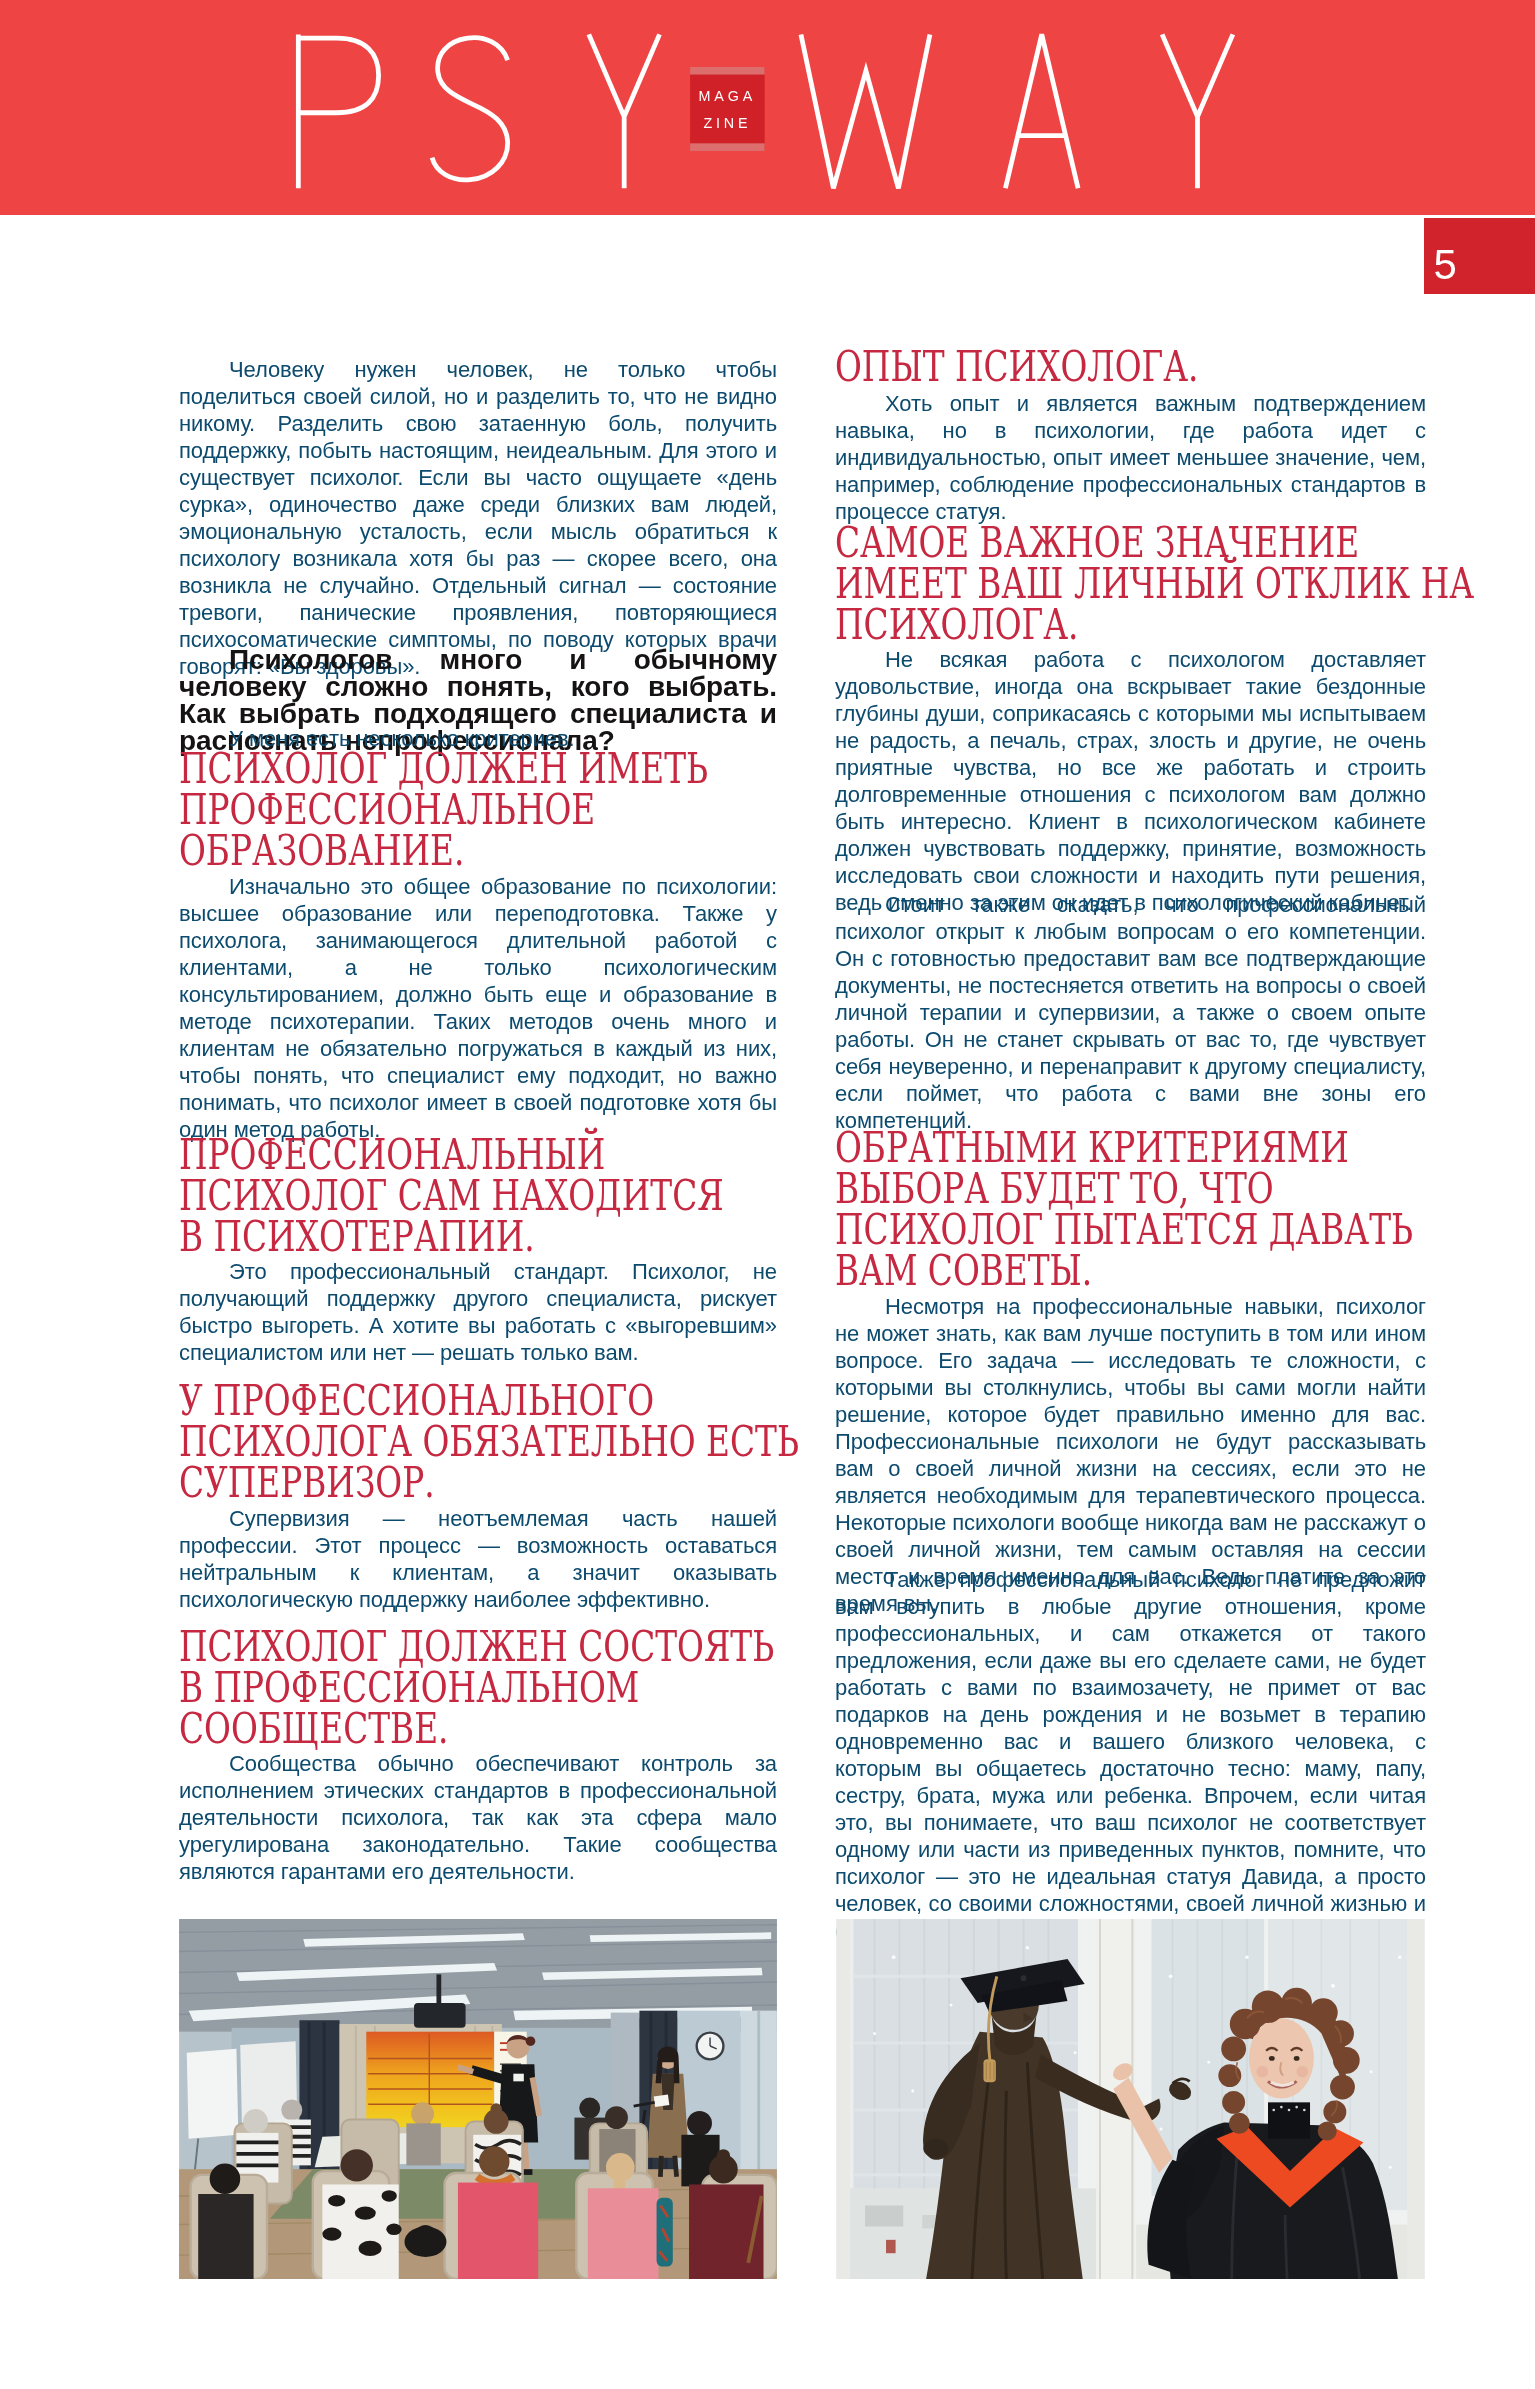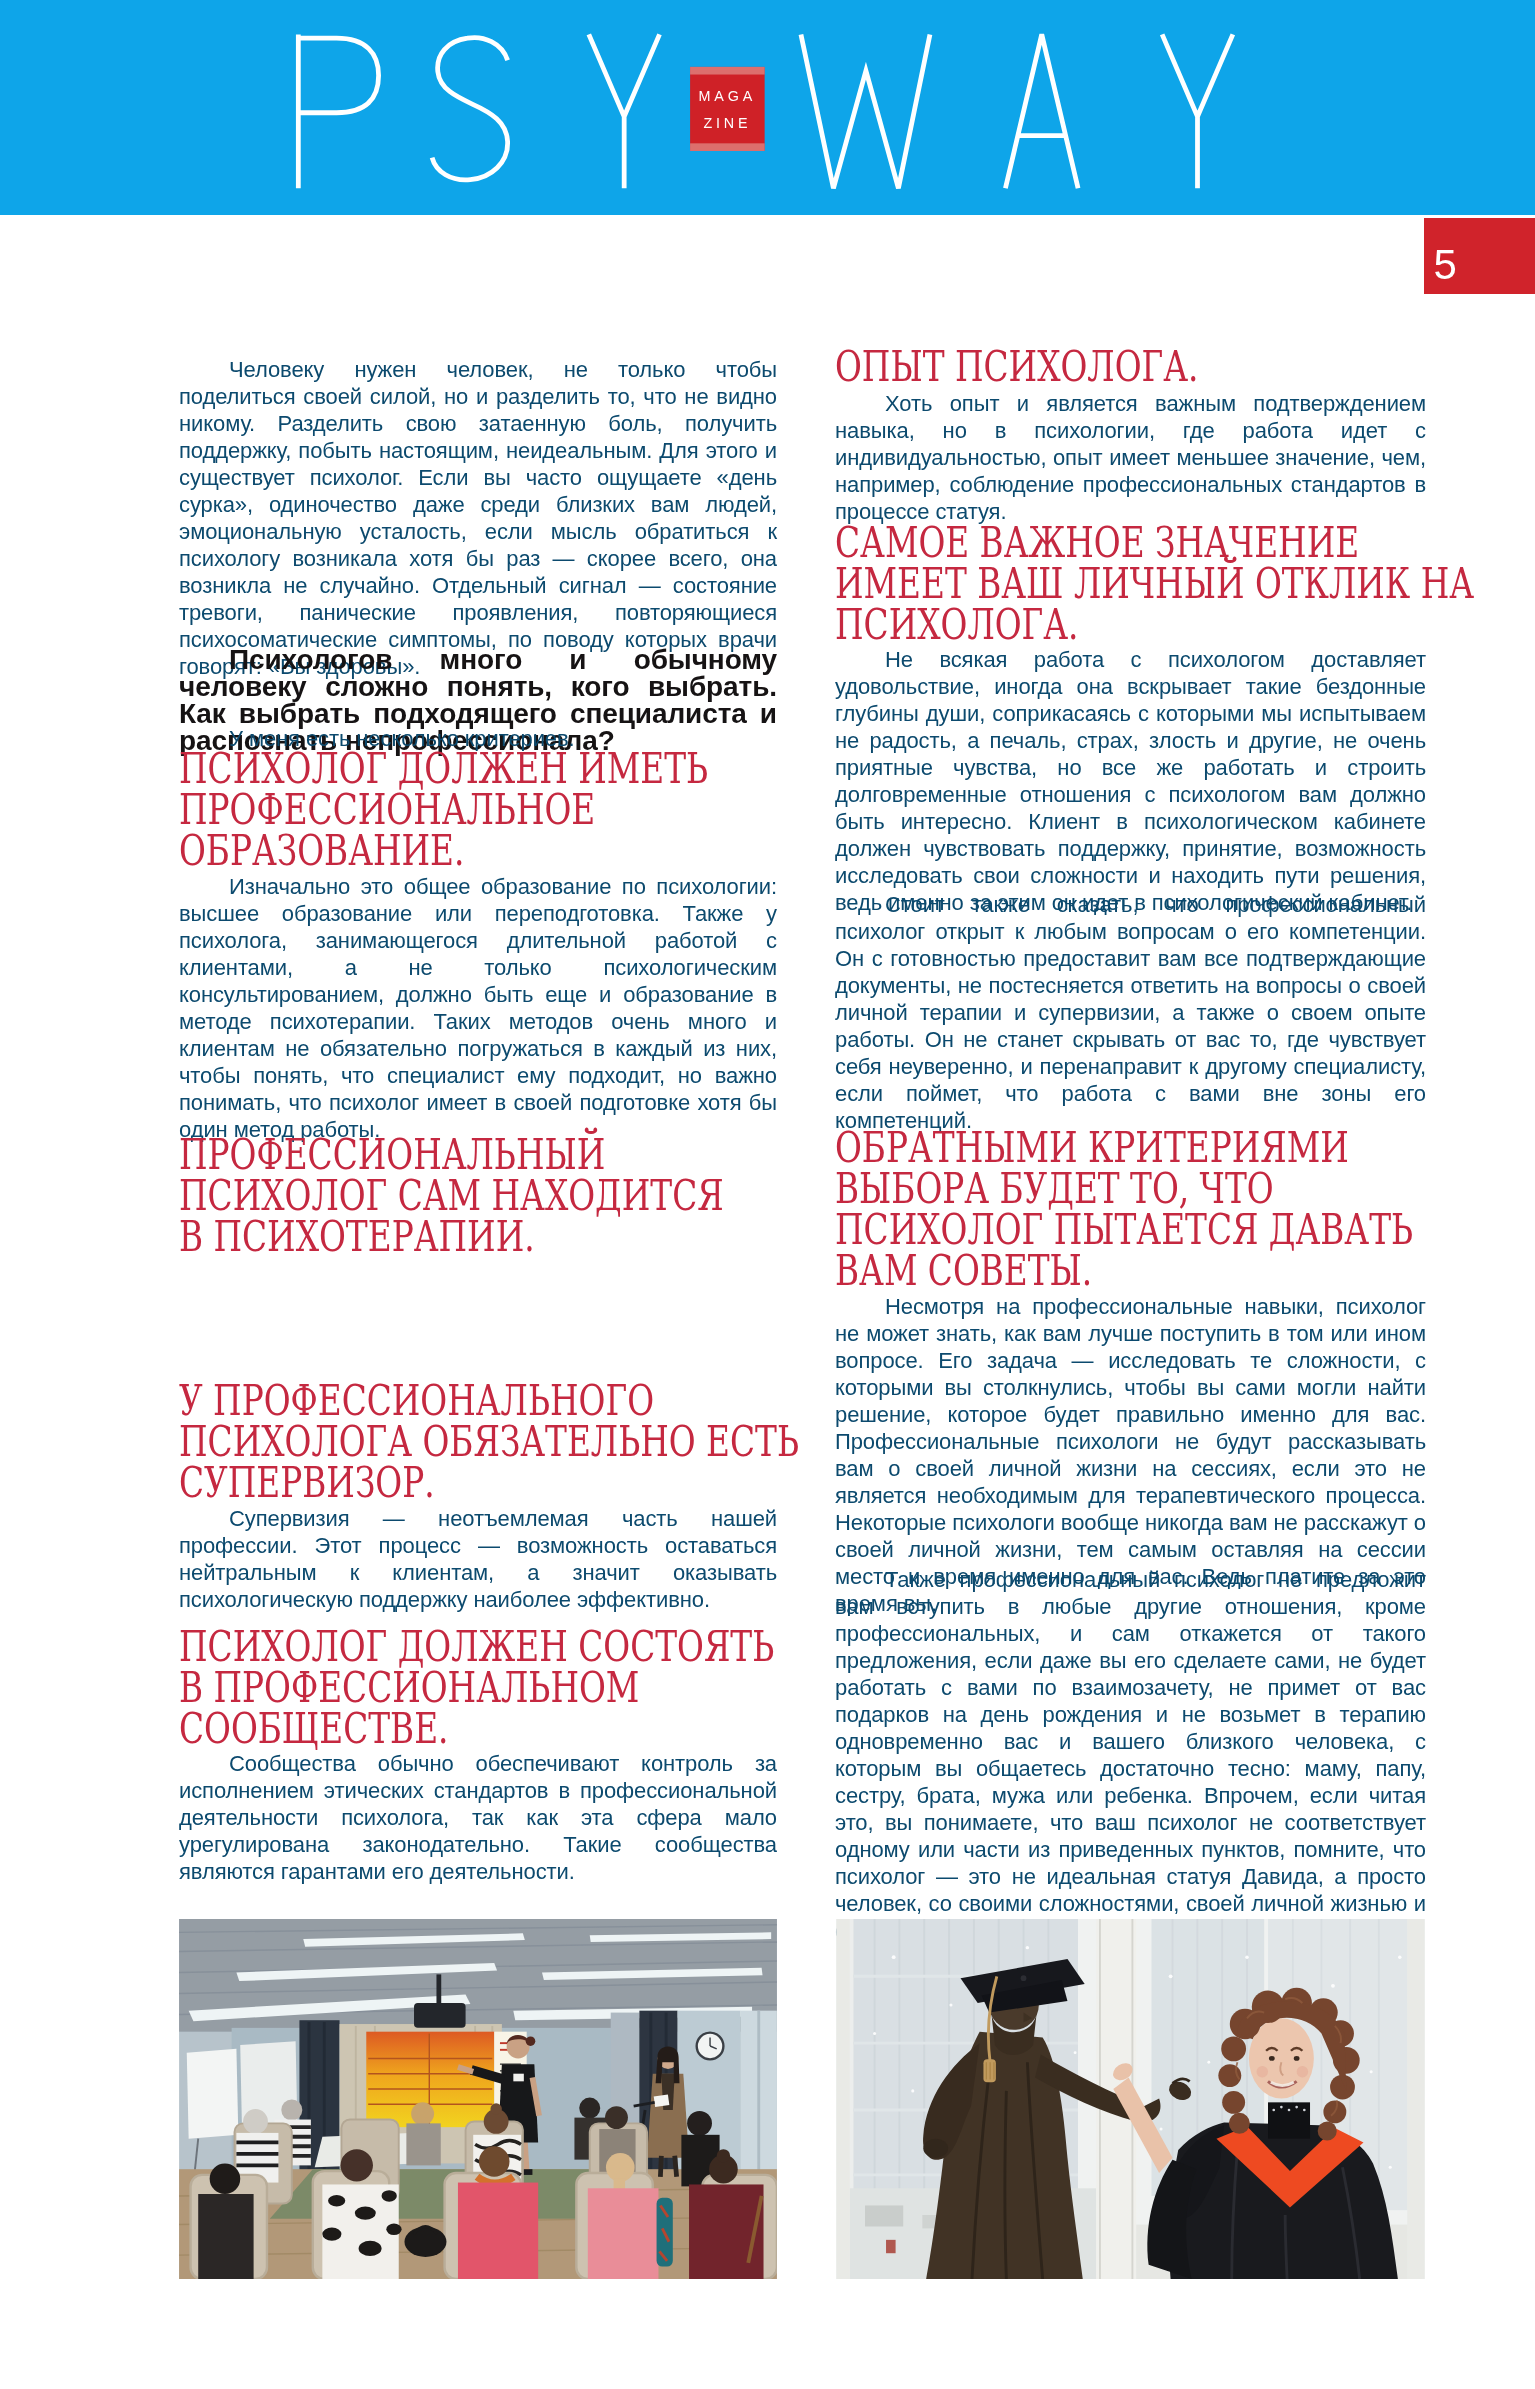--- a/index.html
+++ b/index.html
@@ -1,19 +1,19 @@
 <!DOCTYPE html>
 <html lang="ru"><head>
 <meta charset="utf-8">
 <style>
   html,body{margin:0;padding:0;background:#ffffff;}
   #page{position:relative;width:1535px;height:2390px;background:#ffffff;overflow:hidden;
         font-family:"Liberation Sans",sans-serif;}
   
-  .band{position:absolute;left:0;top:0;width:1535px;height:215px;background:#0ea5e9;}
+  .band{position:absolute;left:0;top:0;width:1535px;height:215px;background:#ef4444;}
   .logo-svg{position:absolute;left:0;top:0;width:1535px;height:215px;}
   .sr{position:absolute;width:1px;height:1px;overflow:hidden;clip:rect(0 0 0 0);white-space:nowrap;}
   .page-badge{position:absolute;left:1424px;top:218px;width:111px;height:76px;background:#d0232b;}
   .page-badge span{display:block;color:#ffffff;font-size:42px;line-height:94px;padding-left:9.6px;
         font-family:"Liberation Sans",sans-serif;}
   
   .blk{position:absolute;}
   .col-l{left:179px;width:598px;}
   .col-r{left:835px;width:591px;}
   .body-p{font-size:22px;line-height:27px;color:#0c4a6e;text-align:justify;text-indent:50px;
@@ -73,20 +73,21 @@
     <div>ПРОФЕССИОНАЛЬНОЕ</div>
     <div>ОБРАЗОВАНИЕ.</div>
   </div>
   <div class="blk col-l body-p" style="top:873px;">Изначально это общее образование по психологии: высшее образование или переподготовка. Также у психолога, занимающегося длительной работой с клиентами, а не только психологическим консультированием, должно быть еще и образование в методе психотерапии. Таких методов очень много и клиентам не обязательно погружаться в каждый из них, чтобы понять, что специалист ему подходит, но важно понимать, что психолог имеет в своей подготовке хотя бы один метод работы.</div>
 
   <div class="blk col-l red-h" style="top:1134px;">
     <div>ПРОФЕССИОНАЛЬНЫЙ</div>
     <div>ПСИХОЛОГ САМ НАХОДИТСЯ</div>
     <div>В ПСИХОТЕРАПИИ.</div>
   </div>
+  <div class="blk col-l body-p" style="top:1258px;">Это профессиональный стандарт. Психолог, не получающий поддержку другого специалиста, рискует быстро выгореть. А хотите вы работать с «выгоревшим» специалистом или нет — решать только вам.</div>
 
   <div class="blk col-l red-h" style="top:1380px;">
     <div>У ПРОФЕССИОНАЛЬНОГО</div>
     <div>ПСИХОЛОГА ОБЯЗАТЕЛЬНО ЕСТЬ</div>
     <div>СУПЕРВИЗОР.</div>
   </div>
   <div class="blk col-l body-p" style="top:1505px;">Супервизия — неотъемлемая часть нашей профессии. Этот процесс — возможность оставаться нейтральным к клиентам, а значит оказывать психологическую поддержку наиболее эффективно.</div>
 
   <div class="blk col-l red-h" style="top:1626px;">
     <div>ПСИХОЛОГ ДОЛЖЕН СОСТОЯТЬ</div>

